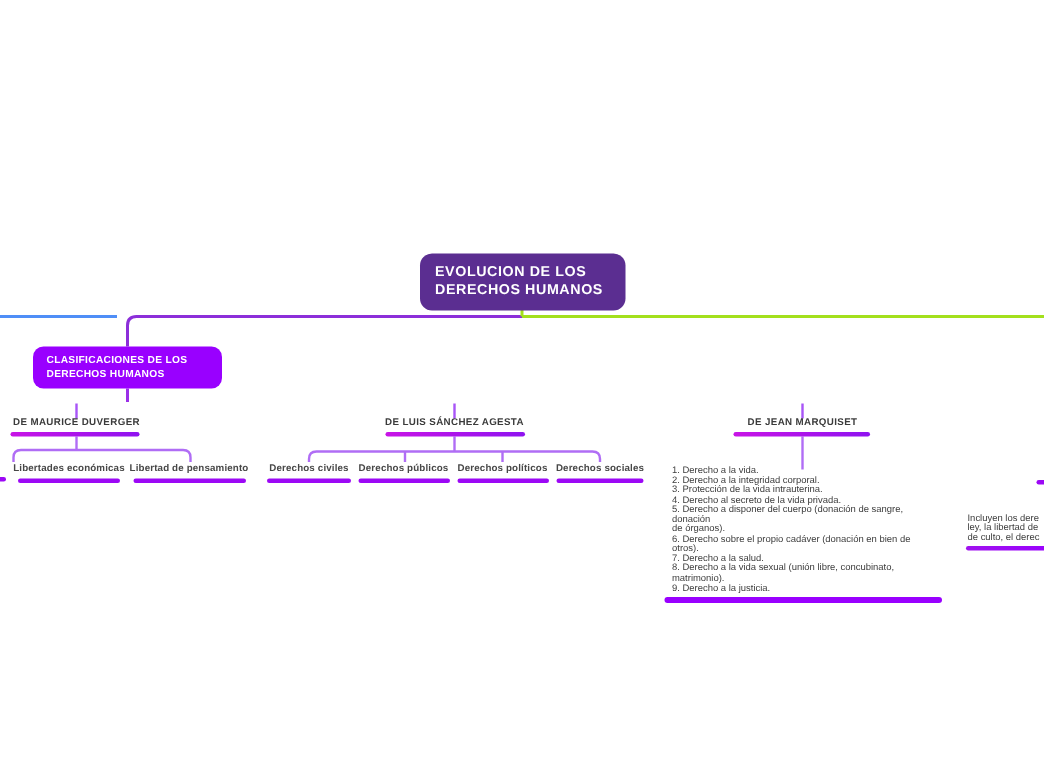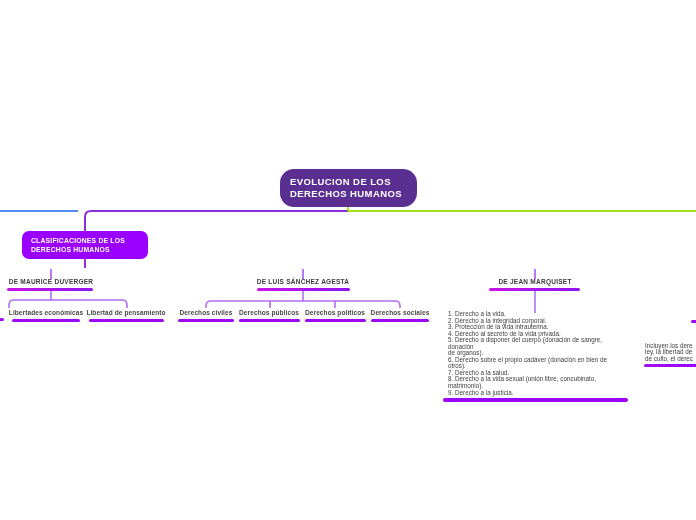--- a/index.html
+++ b/index.html
@@ -7,21 +7,21 @@
     position:relative;width:696px;height:520px;overflow:hidden;background:#ffffff;
     font-family:"Liberation Sans","DejaVu Sans",sans-serif;
   }
   .stage svg{position:absolute;left:0;top:0;}
   .node-box{
     position:absolute;color:#ffffff;font-weight:bold;border-radius:8px;
     box-sizing:border-box;
   }
   .root-box{
     left:280px;top:169px;width:137px;height:38px;background:#5b2e91;
-    padding:7px 0 0 10px;font-size:9.5px;letter-spacing:.4px;border-radius:14px;
+    padding:7px 0 0 10px;font-size:9.5px;letter-spacing:.4px;
   }
   .root-box .bl{line-height:12px;white-space:nowrap;}
   .class-box{
     left:22px;top:231px;width:126px;height:28px;background:#9900ff;border-radius:7px;
     padding:5px 0 0 9px;font-size:6.8px;letter-spacing:.2px;
   }
   .class-box .bl{line-height:9px;white-space:nowrap;}
   .header-label{
     position:absolute;top:278px;transform:translateX(-50%);
     font-size:6.5px;font-weight:bold;color:#3b3b3b;letter-spacing:.25px;white-space:nowrap;

